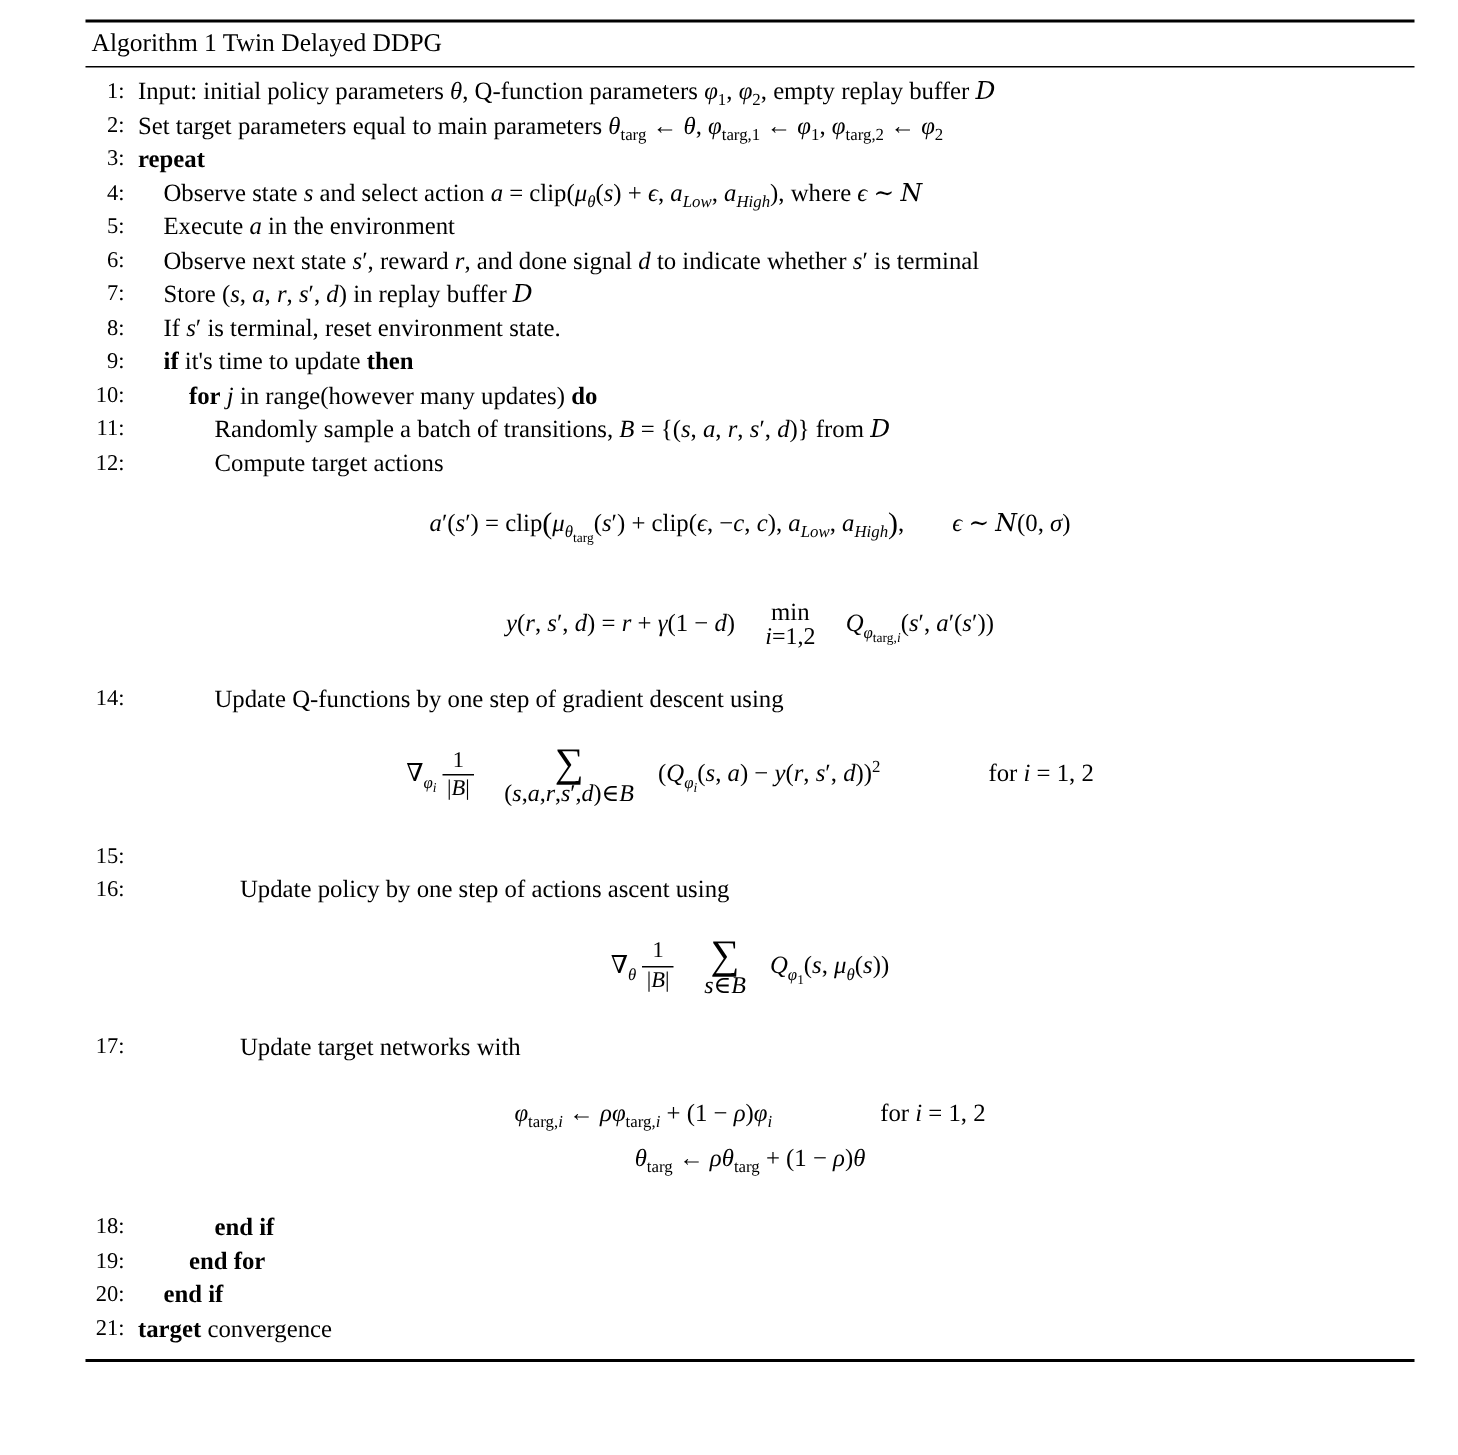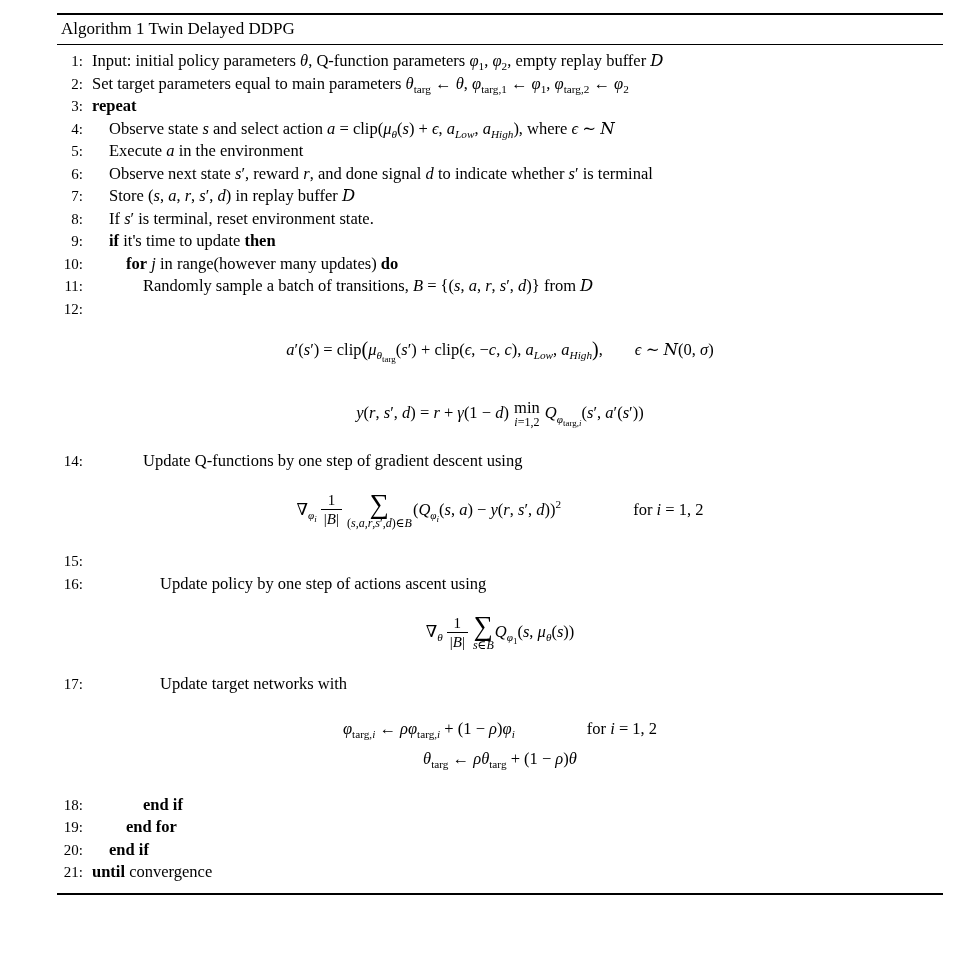--- a/index.html
+++ b/index.html
@@ -56,24 +56,24 @@
   }
   .eq {
     text-align: center;
     padding: 18px 0 20px 0;
   }
   .munder {
     display: inline-flex;
     flex-direction: column;
     align-items: center;
     vertical-align: middle;
-    margin: 0 1px;
+    margin: 0 16px;
   }
   .mo { display: block; line-height: 1.05; }
-  .mu { display: block; font-size: 12px; line-height: 1.15; white-space: nowrap; }
+  .mu { display: block; font-size: 16px; line-height: 1.15; white-space: nowrap; }
   .sum { display: block; font-size: 27px; line-height: 26px; }
   .frac {
     display: inline-flex;
     flex-direction: column;
     align-items: center;
     vertical-align: middle;
     margin: 0 4px;
     font-size: 15px;
   }
   .fnum { display: block; line-height: 1.15; padding: 0 3px; }
@@ -136,20 +136,21 @@
     <div class="row">
       <span class="num">10:</span>
       <span class="txt i2"><b>for</b> <i>j</i> in range(however many updates) <b>do</b></span>
     </div>
     <div class="row">
       <span class="num">11:</span>
       <span class="txt i3">Randomly sample a batch of transitions, <i>B</i> = {(<i>s</i>, <i>a</i>, <i>r</i>, <i>s</i>′, <i>d</i>)} from <span class="scr">D</span></span>
     </div>
     <div class="row">
       <span class="num">12:</span>
+      <span class="txt i3">Compute target actions</span>
     </div>
 
     <div class="eq"><i>a</i>′(<i>s</i>′) = clip<span class="bigp">(</span><i>μ</i><sub><i>θ</i><sub>targ</sub></sub>(<i>s</i>′) + clip(<i>ϵ</i>, −<i>c</i>, <i>c</i>), <i>a</i><sub><i>Low</i></sub>, <i>a</i><sub><i>High</i></sub><span class="bigp">)</span>,<span class="qquad"></span><i>ϵ</i> ∼ <span class="scr">N</span>(0, <i>σ</i>)</div>
 
 
     <div class="eq"><i>y</i>(<i>r</i>, <i>s</i>′, <i>d</i>) = <i>r</i> + <i>γ</i>(1 − <i>d</i>) <span class="munder">
           <span class="mo">min</span>
           <span class="mu"><i>i</i>=1,2</span>
         </span> <i>Q</i><sub><i>φ</i><sub>targ,<i>i</i></sub></sub>(<i>s</i>′, <i>a</i>′(<i>s</i>′))</div>
 
@@ -199,19 +200,19 @@
     <div class="row">
       <span class="num">19:</span>
       <span class="txt i2"><b>end for</b></span>
     </div>
     <div class="row">
       <span class="num">20:</span>
       <span class="txt i1"><b>end if</b></span>
     </div>
     <div class="row">
       <span class="num">21:</span>
-      <span class="txt i0"><b>until</b> convergence</span>
+      <span class="txt i0"><b>target</b> convergence</span>
     </div>
 
   </div>
 
   <div class="rule-bottom"></div>
 </div>
 
 </body></html>

